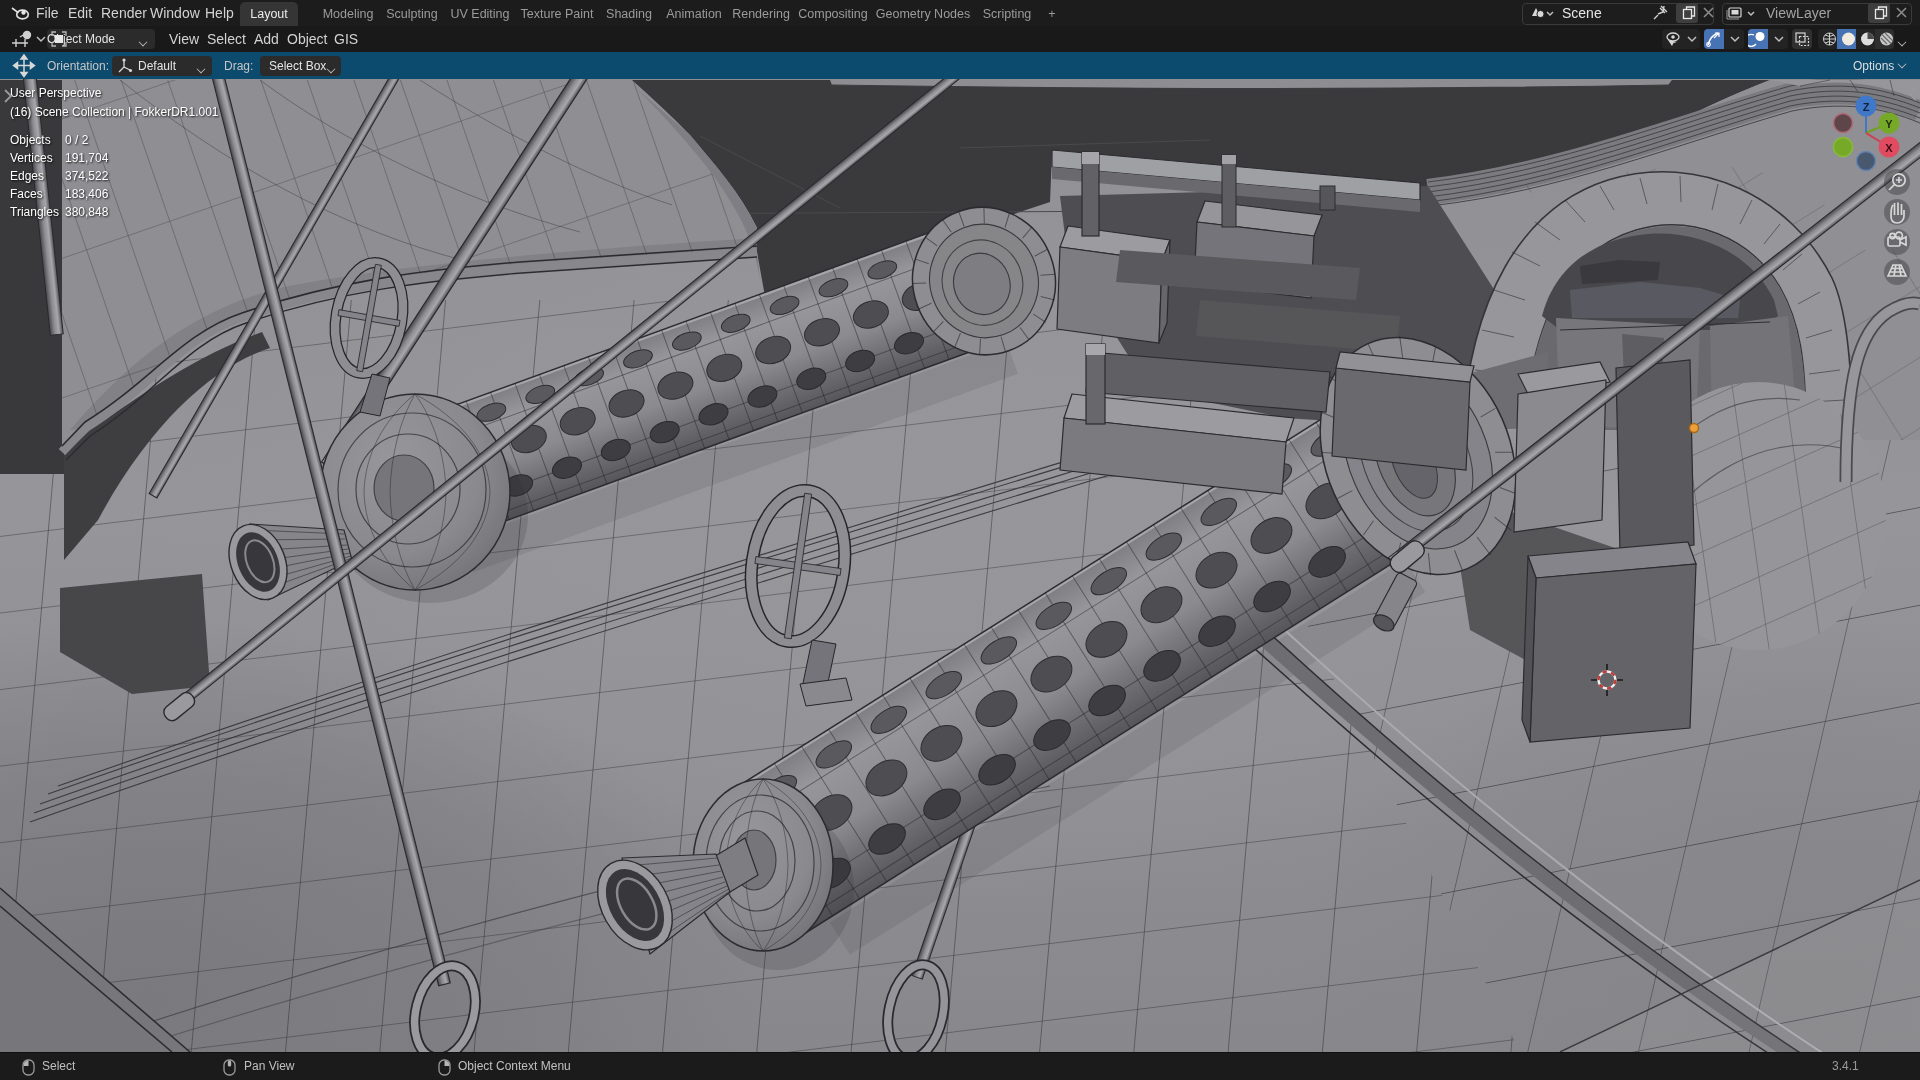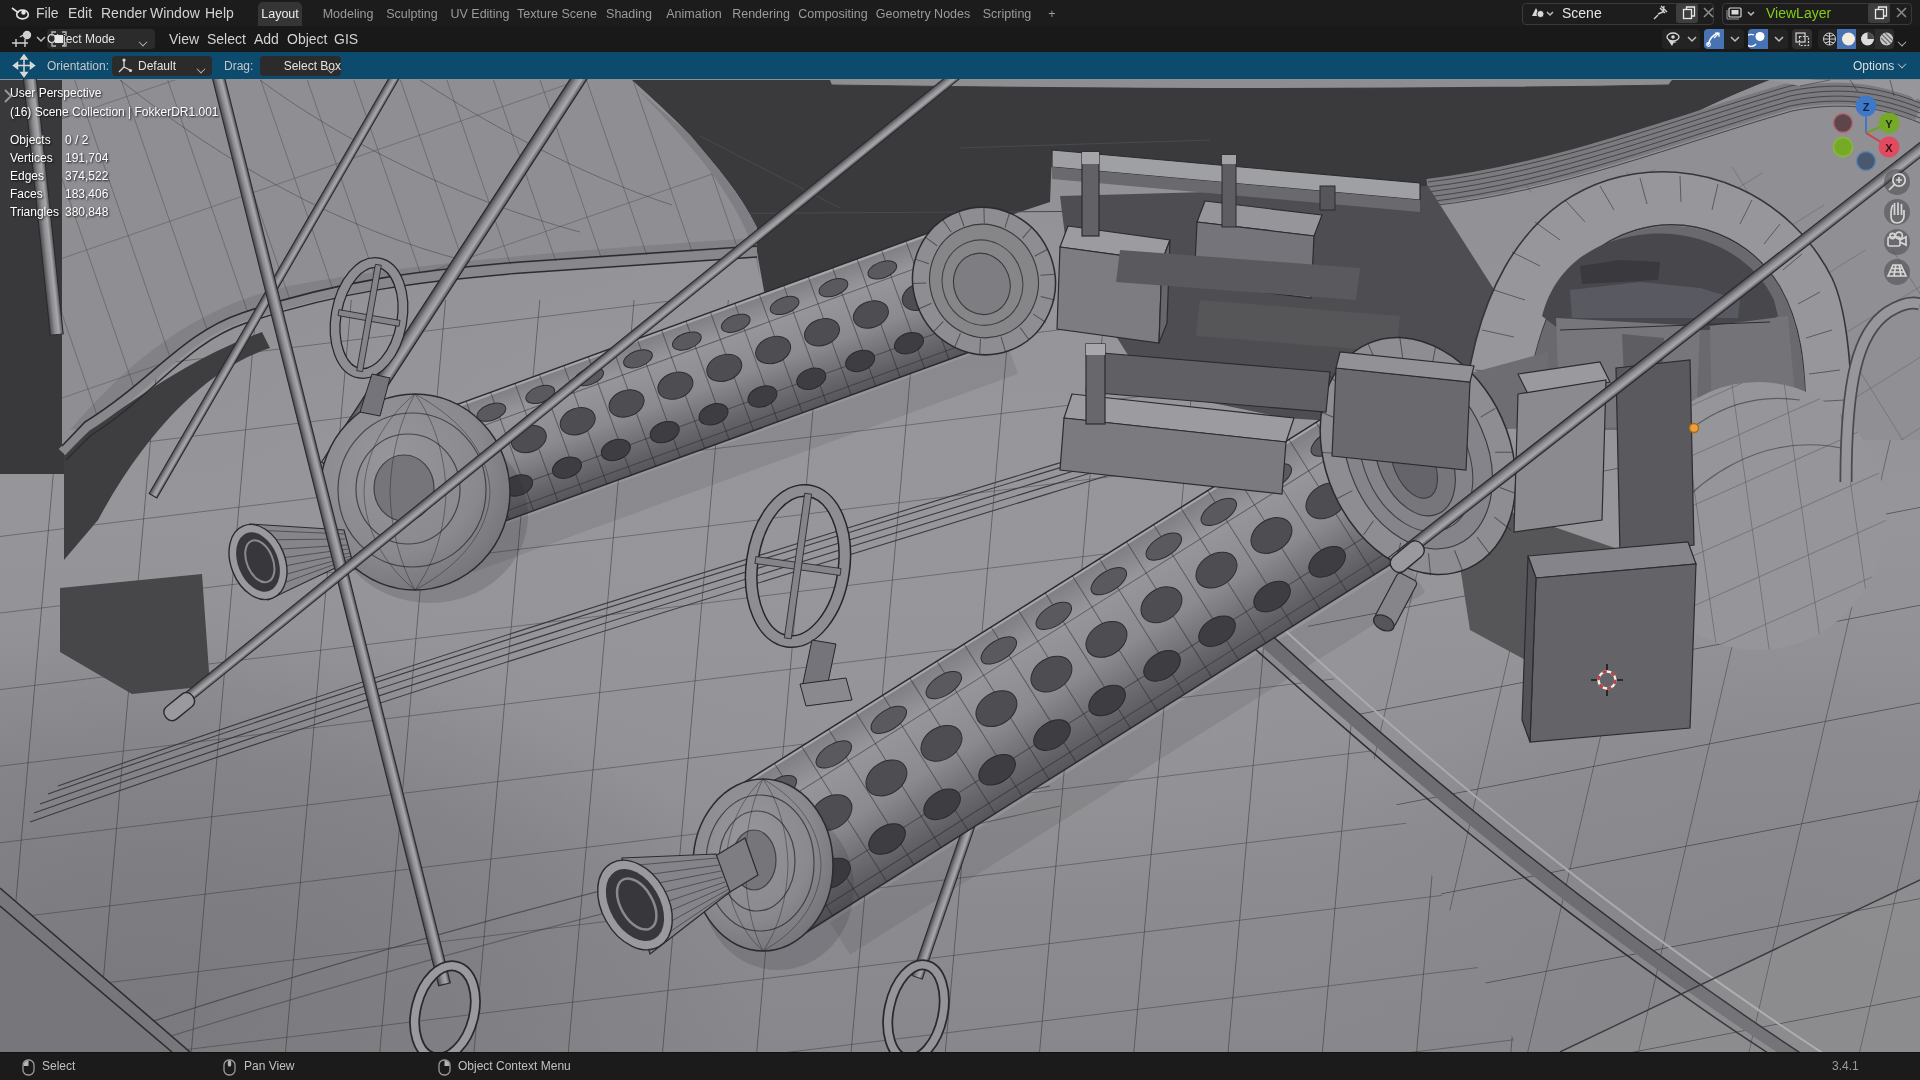--- a/index.html
+++ b/index.html
@@ -560,25 +560,25 @@
       <ellipse cx="14.5" cy="14.5" rx="5.8" ry="4.4"></ellipse>
       <path d="M4,8 L10.5,12.8"></path>
     </g>
     <circle cx="15.5" cy="12.6" r="2.2" fill="#e4e4e4"></circle>
   </svg>
   <div class="m" style="left:36px">File</div>
   <div class="m" style="left:68px">Edit</div>
   <div class="m" style="left:101px">Render</div>
   <div class="m" style="left:150px">Window</div>
   <div class="m" style="left:205px">Help</div>
-  <div class="tab tabon" style="left:258px;width:44px">Layout</div>
+  <div class="tab tabon" style="left:240px;width:58px">Layout</div>
   <div class="tab" style="left:317px;width:62px">Modeling</div>
   <div class="tab" style="left:381px;width:62px">Sculpting</div>
   <div class="tab" style="left:447px;width:66px">UV Editing</div>
-  <div class="tab" style="left:517px;width:80px">Texture Scene</div>
+  <div class="tab" style="left:517px;width:80px">Texture Paint</div>
   <div class="tab" style="left:601px;width:56px">Shading</div>
   <div class="tab" style="left:661px;width:66px">Animation</div>
   <div class="tab" style="left:729px;width:64px">Rendering</div>
   <div class="tab" style="left:795px;width:76px">Compositing</div>
   <div class="tab" style="left:873px;width:100px">Geometry Nodes</div>
   <div class="tab" style="left:977px;width:60px">Scripting</div>
   <div class="tab" style="left:1042px;width:20px">+</div>
   <div style="position:absolute;left:1522px;top:3px;width:190px;height:20px;background:#1d1d1d;border:1px solid #3a3a3a;border-radius:4px"></div>
   <svg width="30" height="20" style="position:absolute;left:1526px;top:3px">
     <path d="M6,13 L10,5 L14,13 Z" fill="#d8d8d8"></path>
@@ -597,21 +597,21 @@
   <svg width="20" height="20" style="position:absolute;left:1699px;top:3px">
     <path d="M5,5 l9,9 M14,5 l-9,9" stroke="#8a8a8a" stroke-width="1.6"></path>
   </svg>
   <div style="position:absolute;left:1722px;top:3px;width:188px;height:20px;background:#1d1d1d;border:1px solid #3a3a3a;border-radius:4px"></div>
   <svg width="34" height="20" style="position:absolute;left:1726px;top:3px">
     <rect x="3" y="5" width="12" height="9" rx="1" fill="none" stroke="#d8d8d8" stroke-width="1.2"></rect>
     <rect x="5.5" y="7" width="7" height="4.5" fill="#d8d8d8"></rect>
     <path d="M1,7 v9 h12" stroke="#9a9a9a" stroke-width="1" fill="none"></path>
     <path d="M22,9 l3,3 l3,-3" stroke="#bdbdbd" stroke-width="1.5" fill="none"></path>
   </svg>
-  <div class="m" style="left:1766px;color:#84cc16">ViewLayer</div>
+  <div class="m" style="left:1766px;color:#a3a3a3">ViewLayer</div>
   <div style="position:absolute;left:1868px;top:3px;width:22px;height:20px;background:#3e3e3e;border-radius:3px"></div>
   <svg width="22" height="20" style="position:absolute;left:1868px;top:3px">
     <rect x="7.5" y="6.5" width="8" height="9" fill="none" stroke="#e8e8e8" stroke-width="1.3"></rect>
     <path d="M10.5,6.5 v-2.5 h8 v9 h-2.5" fill="none" stroke="#e8e8e8" stroke-width="1.3"></path>
   </svg>
   <svg width="20" height="20" style="position:absolute;left:1892px;top:3px">
     <path d="M5,5 l9,9 M14,5 l-9,9" stroke="#8a8a8a" stroke-width="1.6"></path>
   </svg>
 </div>
 <div id="hdr" class="bar">
@@ -691,21 +691,21 @@
   <div class="pill" style="left:112px;top:4px;width:100px;height:20px;line-height:20px">
     <svg width="20" height="20" style="position:absolute;left:2px;top:0">
       <path d="M10,4 v7 M10,11 l-5,5 M10,11 l6,3" stroke="#d8d8d8" stroke-width="1.3" fill="none"></path>
       <circle cx="10" cy="4" r="1.6" fill="#d8d8d8"></circle>
         <circle cx="16.5" cy="14.5" r="1.6" fill="#d8d8d8"></circle>
     </svg>
     <span style="margin-left:26px">Default</span>
     <span class="chev" style="position:absolute;right:7px;top:9px"></span>
   </div>
   <div class="lbl" style="left:224px;top:7px">Drag:</div>
-  <div class="pill" style="left:260px;top:4px;width:72px;height:20px;line-height:20px;text-align:right;padding-left:9px">Select Box<span class="chev" style="position:absolute;right:6px;top:9px"></span></div>
+  <div class="pill" style="left:260px;top:4px;width:72px;height:20px;line-height:20px;text-align:left;padding-left:9px">Select Box<span class="chev" style="position:absolute;right:6px;top:9px"></span></div>
   <div class="lbl" style="left:1853px;top:7px;color:#dedede">Options <span class="chev"></span></div>
 </div>
 <div id="status" class="bar">
   <svg width="17" height="28" style="position:absolute;left:20px;top:0">
     <rect x="3" y="7" width="11" height="15" rx="5" fill="none" stroke="#9a9a9a" stroke-width="1.3"></rect>
     <path d="M3.6,13 h4.9 v-5.6 a5,5 0 0 0 -4.9,5.6 z" fill="#b5b5b5"></path>
   </svg>
   <div class="st" style="left:42px">Select</div>
   <svg width="17" height="28" style="position:absolute;left:221px;top:0">
     <rect x="3" y="7" width="11" height="15" rx="5" fill="none" stroke="#9a9a9a" stroke-width="1.3"></rect>

